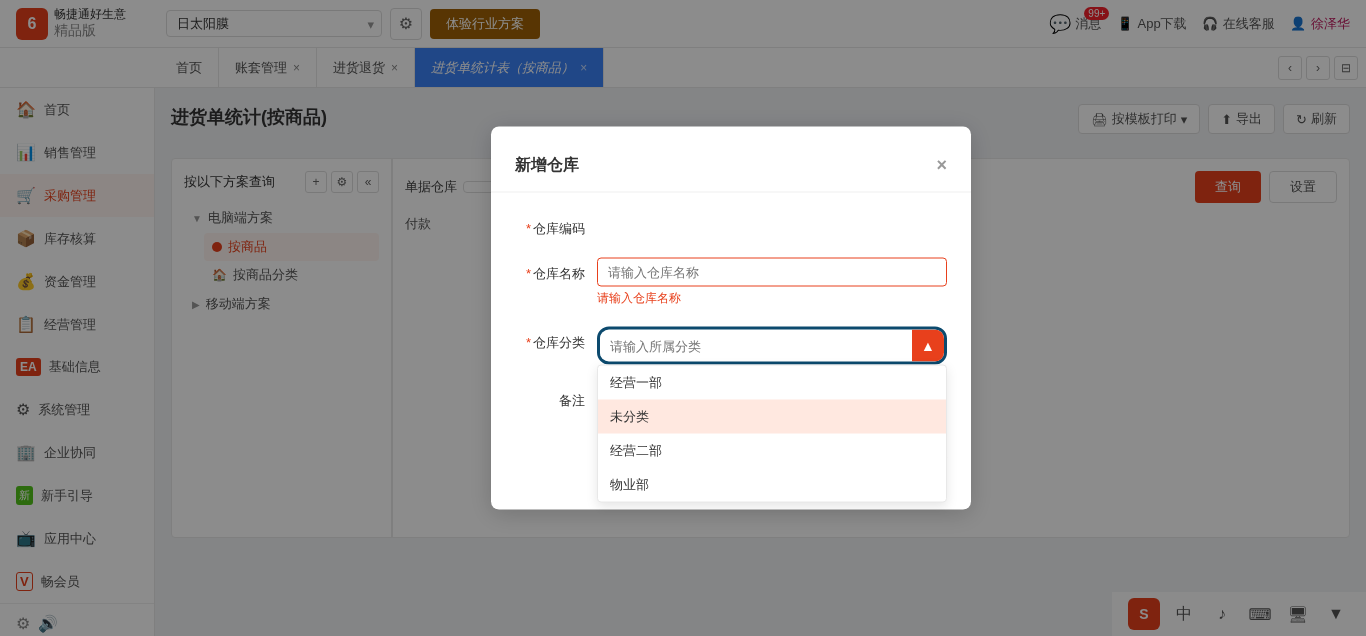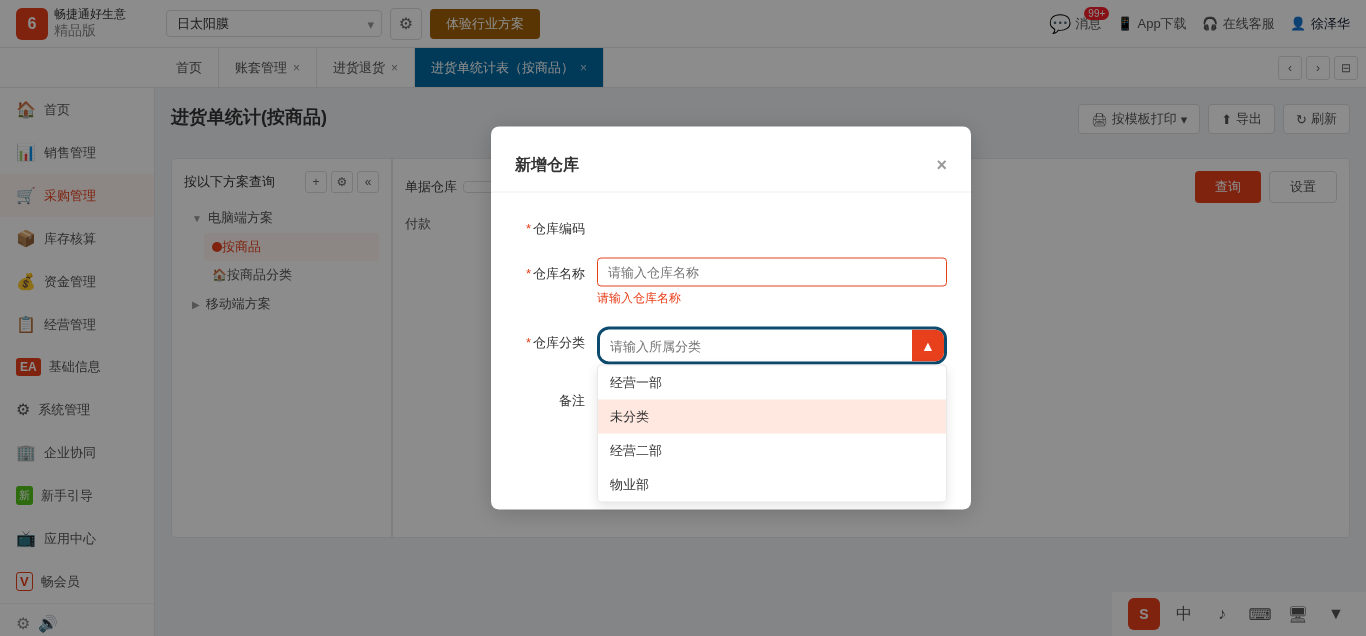--- a/index.html
+++ b/index.html
@@ -72,21 +72,21 @@
       color: #555; font-size: 13px; cursor: pointer;
       position: relative;
     }
     .badge {
       background: #f5222d; color: #fff;
       font-size: 10px; border-radius: 8px;
       padding: 1px 4px; position: absolute;
       top: -6px; right: -8px;
     }
     .notif-icon { font-size: 18px; }
-    .user-name { color: #0f172a; cursor: pointer; }
+    .user-name { color: #be185d; cursor: pointer; }
 
     
     .tab-bar {
       height: 40px;
       background: #fff;
       display: flex;
       align-items: stretch;
       border-bottom: 1px solid #e8e8e8;
       padding-left: 160px;
       position: relative;
@@ -94,22 +94,23 @@
     .tab-item {
       display: flex; align-items: center; gap: 6px;
       padding: 0 16px;
       font-size: 13px;
       cursor: pointer;
       border-right: 1px solid #e8e8e8;
       color: #555;
       white-space: nowrap;
     }
     .tab-item.active {
-      background: #0369a1;
+      background: #3b82f6;
       color: #fff;
+      font-style: italic;
     }
     .tab-close {
       font-size: 12px; color: inherit; opacity: 0.7;
     }
     .tab-controls {
       margin-left: auto; display: flex; align-items: center;
       padding: 0 8px; gap: 4px;
     }
     .tab-ctrl-btn {
       width: 24px; height: 24px;
@@ -181,21 +182,21 @@
       cursor: pointer; color: #666; font-size: 12px; background: #fff;
     }
     .tree-item {
       display: flex; align-items: center; gap: 6px;
       padding: 6px 8px; cursor: pointer; font-size: 13px; color: #555;
       border-radius: 4px;
     }
     .tree-item .arrow { font-size: 10px; color: #999; }
     .tree-sub { padding-left: 20px; }
     .tree-sub-item {
-      display: flex; align-items: center; 
+      display: flex; align-items: center; gap: 6px;
       padding: 5px 8px; cursor: pointer; font-size: 13px; color: #555;
       border-radius: 4px;
     }
     .tree-sub-item.active {
       background: #fff5f0; color: #e8401c;
     }
     .orange-dot {
       width: 10px; height: 10px; border-radius: 50%;
       background: #e8401c; display: inline-block;
     }

